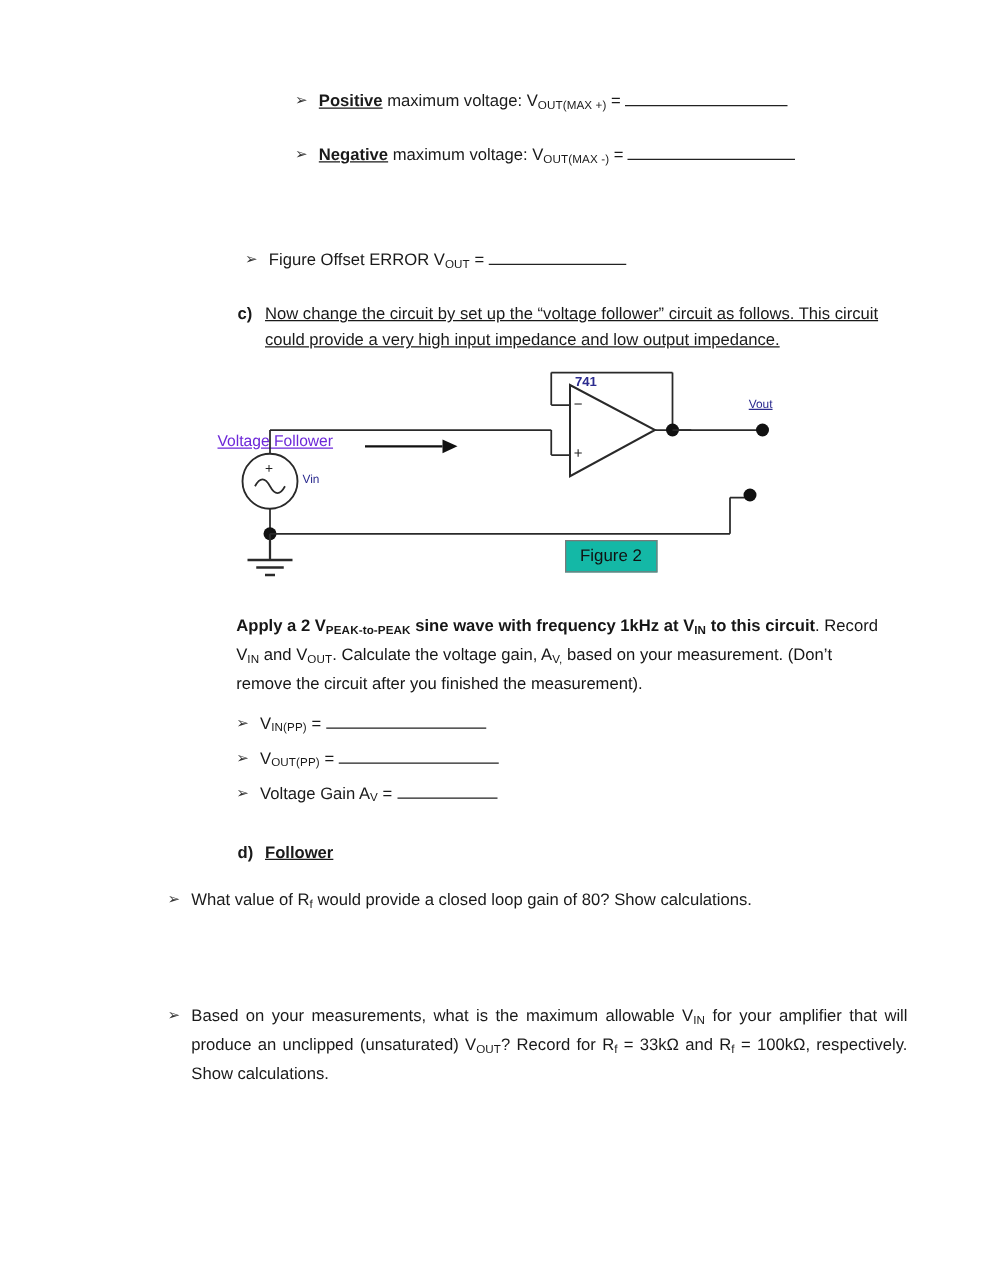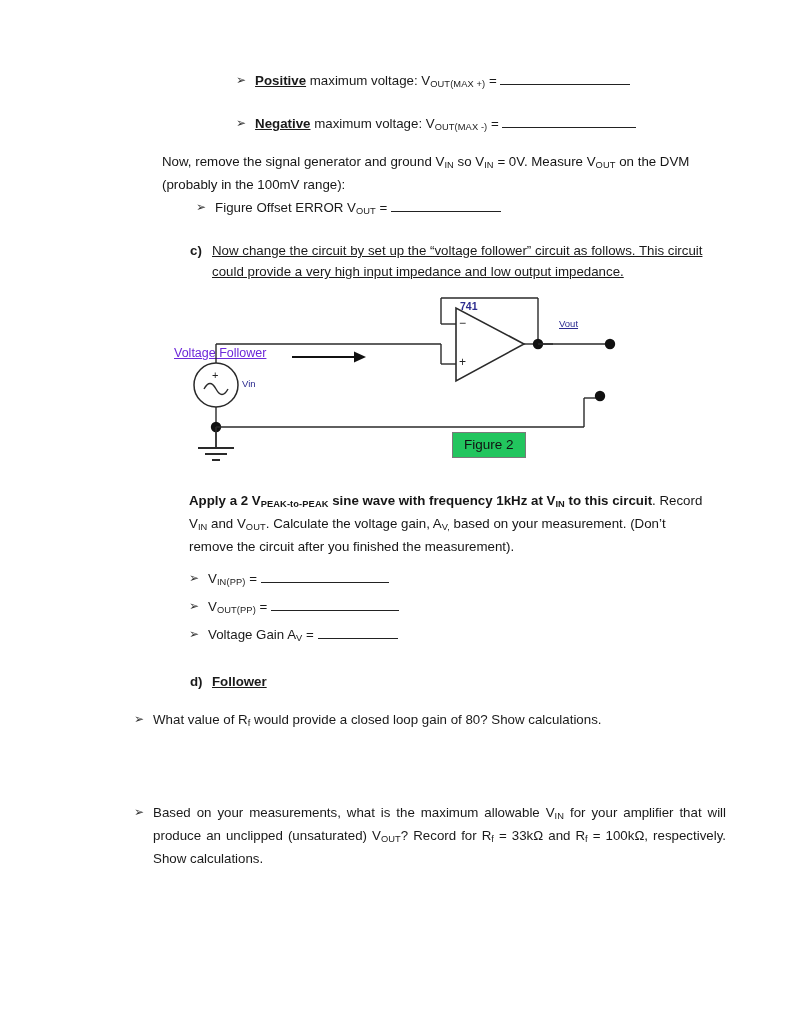--- a/index.html
+++ b/index.html
@@ -79,21 +79,21 @@
     color: #6d28d9;
     text-decoration: underline;
     white-space: nowrap;
   }
   .figbox {
     border: 1.5px solid #7a7a7a;
     font-family: "Liberation Sans", sans-serif;
     font-size: 13.5px;
     color: #111;
     padding: 4px 11px 5px 11px;
-    background: #22c55e;
+    background: #14b8a6;
     white-space: nowrap;
   }
   .netlabel {
     font-family: "Liberation Sans", sans-serif;
     font-size: 9.5px;
     color: #2b2b8f;
     white-space: nowrap;
   }
   .chiplabel {
     font-family: "Liberation Sans", sans-serif;
@@ -116,21 +116,20 @@
       <span class="bullet-glyph">➢</span>
       <span class="bullet-text"><b class="bu">Positive</b><span> maximum voltage: V</span><sub>OUT(MAX +)</sub><span> = </span><span class="fill" style="width:130px; height:12px;"></span></span>
     </div>
 
     <div class="bullet-row" style="margin-top:20px;">
       <span class="bullet-glyph">➢</span>
       <span class="bullet-text"><b class="bu">Negative</b><span> maximum voltage: V</span><sub>OUT(MAX -)</sub><span> = </span><span class="fill" style="width:134px; height:12px;"></span></span>
     </div>
   </div>
 
-  <div class="abs para" style="left:162px; top:151px; width:562px;"><span>Now, remove the signal generator and ground V</span><sub>IN</sub><span> so V</span><sub>IN</sub><span> = 0V. Measure V</span><sub>OUT</sub><span> on the DVM (probably in the 100mV range):</span></div>
 
   <div class="abs bullet-row" style="left:196px; top:197px; width:420px;">
     <span class="bullet-glyph">➢</span>
     <span class="bullet-text"><span>Figure Offset ERROR V</span><sub>OUT</sub><span> = </span><span class="fill" style="width:110px; height:12px;"></span></span>
   </div>
 
   <div class="abs listitem" style="left:190px; top:240px; width:520px;">
     <span class="lbl">c)</span>
     <span class="body">Now change the circuit by set up the “voltage follower” circuit as follows. This circuit could provide a very high input impedance and low output impedance.</span>
   </div>
@@ -182,21 +181,21 @@
       <circle cx="440" cy="108" r="5.2" fill="#111"></circle>
     </svg>
 
     <div class="abs" style="left:299px; top:28px; font-size:12px; color:#222; font-family:'Liberation Sans',sans-serif;">−</div>
     <div class="abs" style="left:299px; top:67px; font-size:12px; color:#222; font-family:'Liberation Sans',sans-serif;">+</div>
 
     <div class="abs" style="left:52px; top:81px; font-size:11px; color:#222; font-family:'Liberation Sans',sans-serif;">+</div>
 
     <div class="abs chiplabel" style="left:300px; top:12px;">741</div>
     <div class="abs netlabel" style="left:82px; top:90px;">Vin</div>
-    <div class="abs netlabel" style="left:399px; top:30px;text-decoration:underline;">Vout</div>
+    <div class="abs netlabel" style="left:439px; top:30px;text-decoration:underline;">Vout</div>
 
     <div class="abs figbox" style="left:292px; top:144px;">Figure 2</div>
   </div>
 
   <div class="abs para" style="left:189px; top:490px; width:518px;"><span class="bold">Apply a 2 V</span><sub class="bold">PEAK-to-PEAK</sub><span class="bold"> sine wave with frequency 1kHz at V</span><sub class="bold">IN</sub><span class="bold"> to this circuit</span><span>. Record V</span><sub>IN</sub><span> and V</span><sub>OUT</sub><span>. Calculate the voltage gain, A</span><sub>V,</sub><span> based on your measurement. (Don’t remove the circuit after you finished the measurement).</span></div>
 
   <div class="abs" style="left:189px; top:568px; width:330px;">
 
     <div class="bullet-row">
       <span class="bullet-glyph">➢</span>

